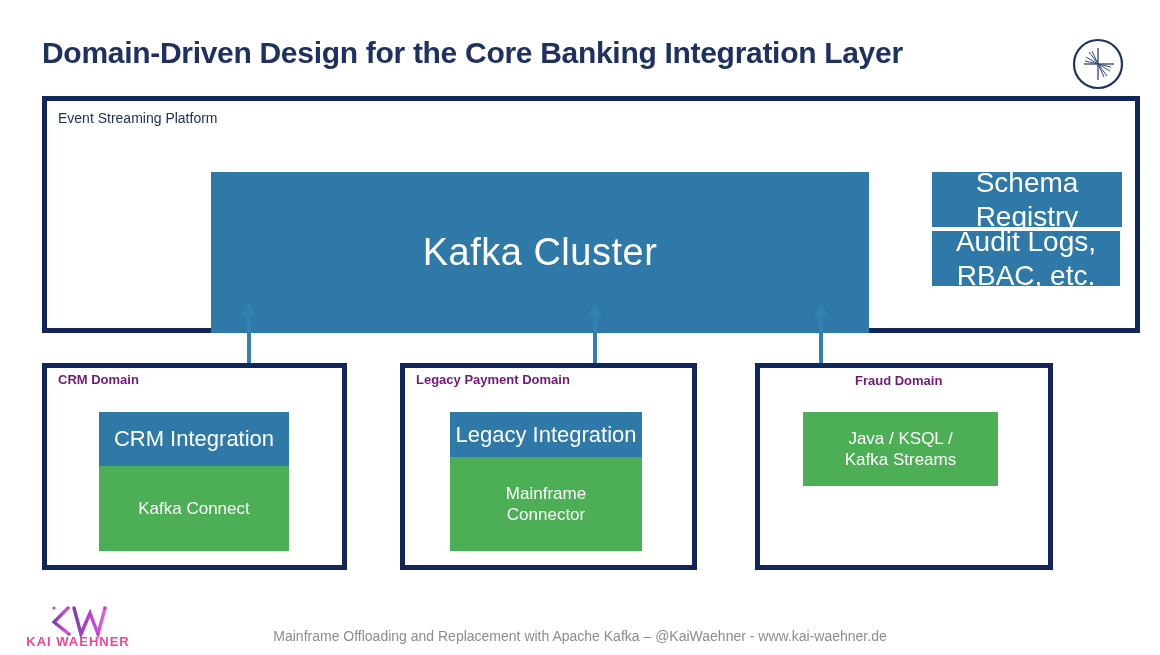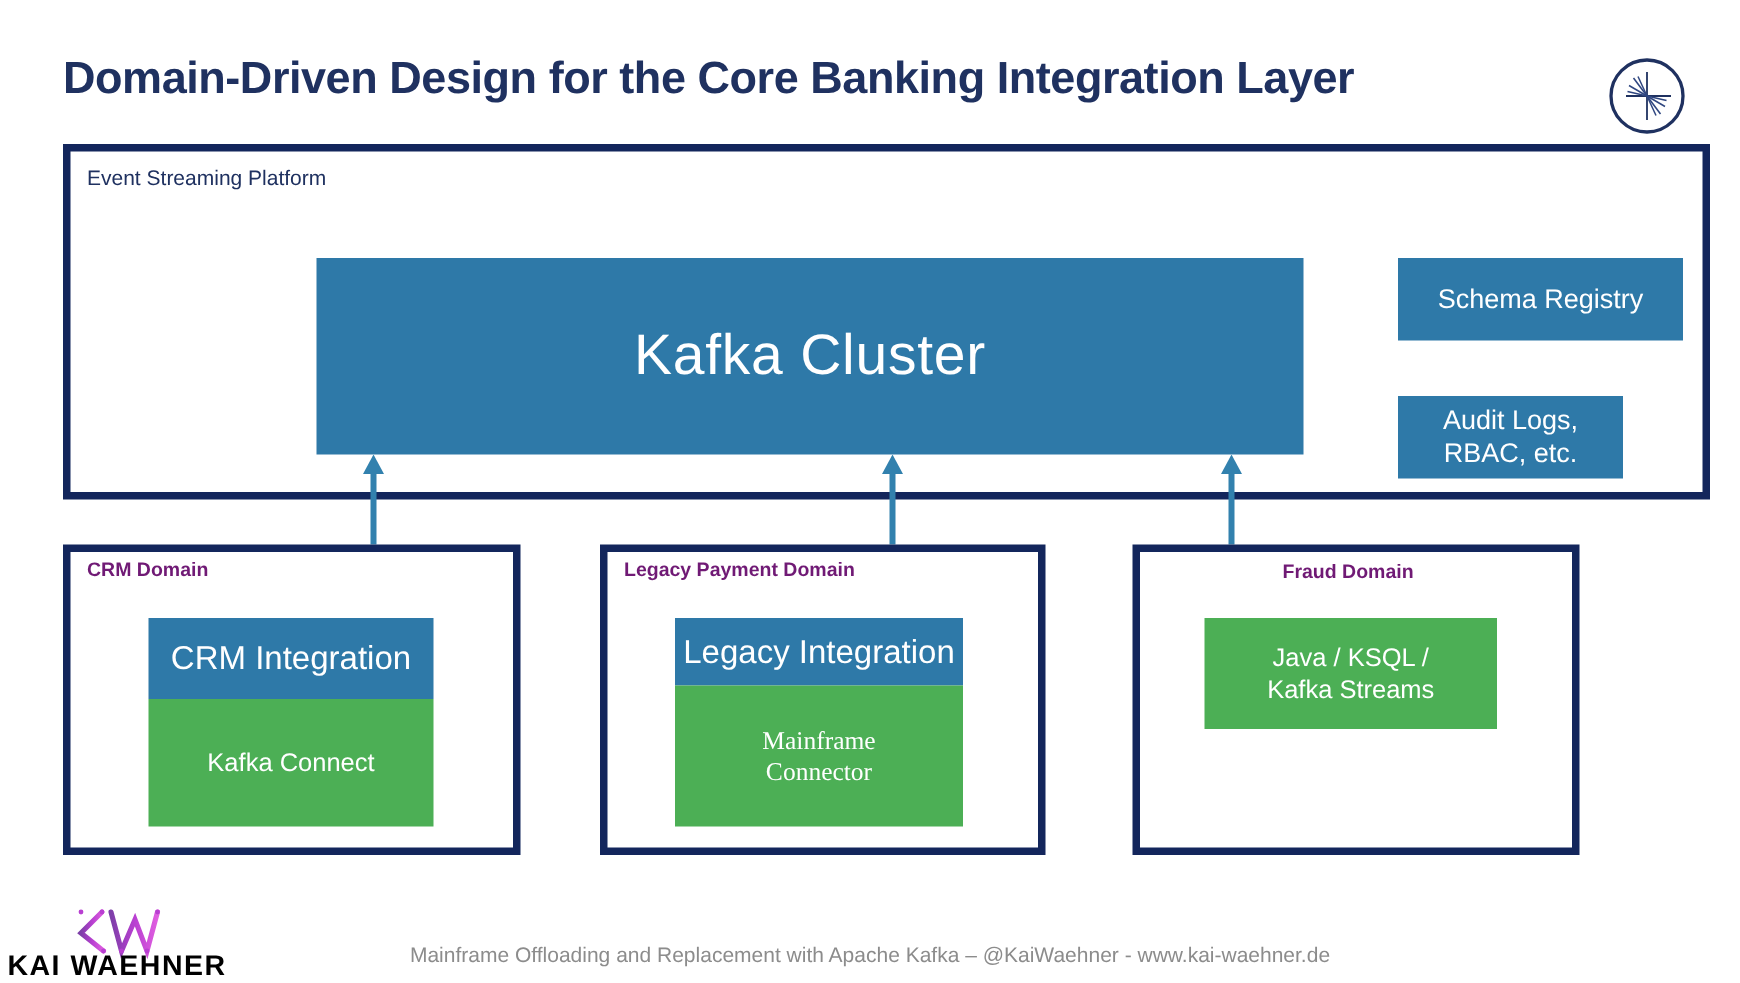--- a/index.html
+++ b/index.html
@@ -57,21 +57,21 @@
     font-weight: normal;
     color: #1f3160;
   }
 
   
   #kafka-cluster {
     position: absolute;
     left: 211px;
     top: 172px;
     width: 658px;
-    height: 131px;
+    height: 161px;
     background: #2e79a8;
     display: flex;
     align-items: center;
     justify-content: center;
   }
   #kafka-cluster-label {
     color: #ffffff;
     font-size: 38px;
     font-weight: normal;
     letter-spacing: 0.5px;
@@ -79,25 +79,25 @@
 
   
   .service-box {
     position: absolute;
     background: #2e79a8;
     color: #ffffff;
     display: flex;
     align-items: center;
     justify-content: center;
     text-align: center;
-    font-size: 18px;
+    font-size: 28px;
     line-height: 1.18;
   }
   #schema-registry { left: 932px; top: 172px; width: 190px; height: 55px; }
-  #audit-logs      { left: 932px; top: 264px; width: 150px; height: 55px; }
+  #audit-logs      { left: 932px; top: 231px; width: 188px; height: 55px; }
 
   
   .domain-box {
     position: absolute;
     box-sizing: border-box;
     border: 5px solid #13265c;
     background: #ffffff;
   }
   .domain-label {
     position: absolute;
@@ -136,21 +136,21 @@
   #domain-crm-label    { left: 58px;  top: 372px; }
   #domain-legacy-label { left: 416px; top: 372px; }
   #domain-fraud-label  { left: 855px; top: 373px; }
 
   #stack-crm    { left: 99px;  top: 412px; width: 190px; height: 139px; }
   #stack-crm    .stack-top    { height: 62px; }
   #stack-crm    .stack-bottom { height: 99px; }
 
   #stack-legacy { left: 450px; top: 412px; width: 192px; height: 139px; }
   #stack-legacy .stack-top    { height: 46px; }
-  #stack-legacy .stack-bottom { height: 97px; font-family: Liberation Serif, serif; }
+  #stack-legacy .stack-bottom { height: 97px; }
 
   #stack-fraud  { left: 803px; top: 412px; width: 195px; height: 139px; }
   #stack-fraud  .stack-top    { height: 65px; }
   #stack-fraud  .stack-bottom { height: 74px; }
 
   
   .connector {
     position: absolute;
     width: 24px;
     height: 110px;
@@ -175,24 +175,24 @@
     top: 604px;
     width: 152px;
     height: 48px;
   }
   #brand-name {
     position: absolute;
     left: 4px;
     top: 634px;
     width: 148px;
     text-align: center;
-    font-size: 19px;
+    font-size: 13px;
     font-weight: bold;
     letter-spacing: 1px;
-    color: #000000;
+    color: #ec4899;
   }
 </style>
 </head>
 <body>
 
 <div id="slide-title">Domain-Driven Design for the Core Banking Integration Layer</div>
 
 <div id="corner-logo">
   <svg width="52" height="52" viewBox="0 0 52 52" aria-hidden="true">
     <circle cx="26" cy="26" r="24" fill="#ffffff" stroke="#1f3160" stroke-width="2.2"></circle>

